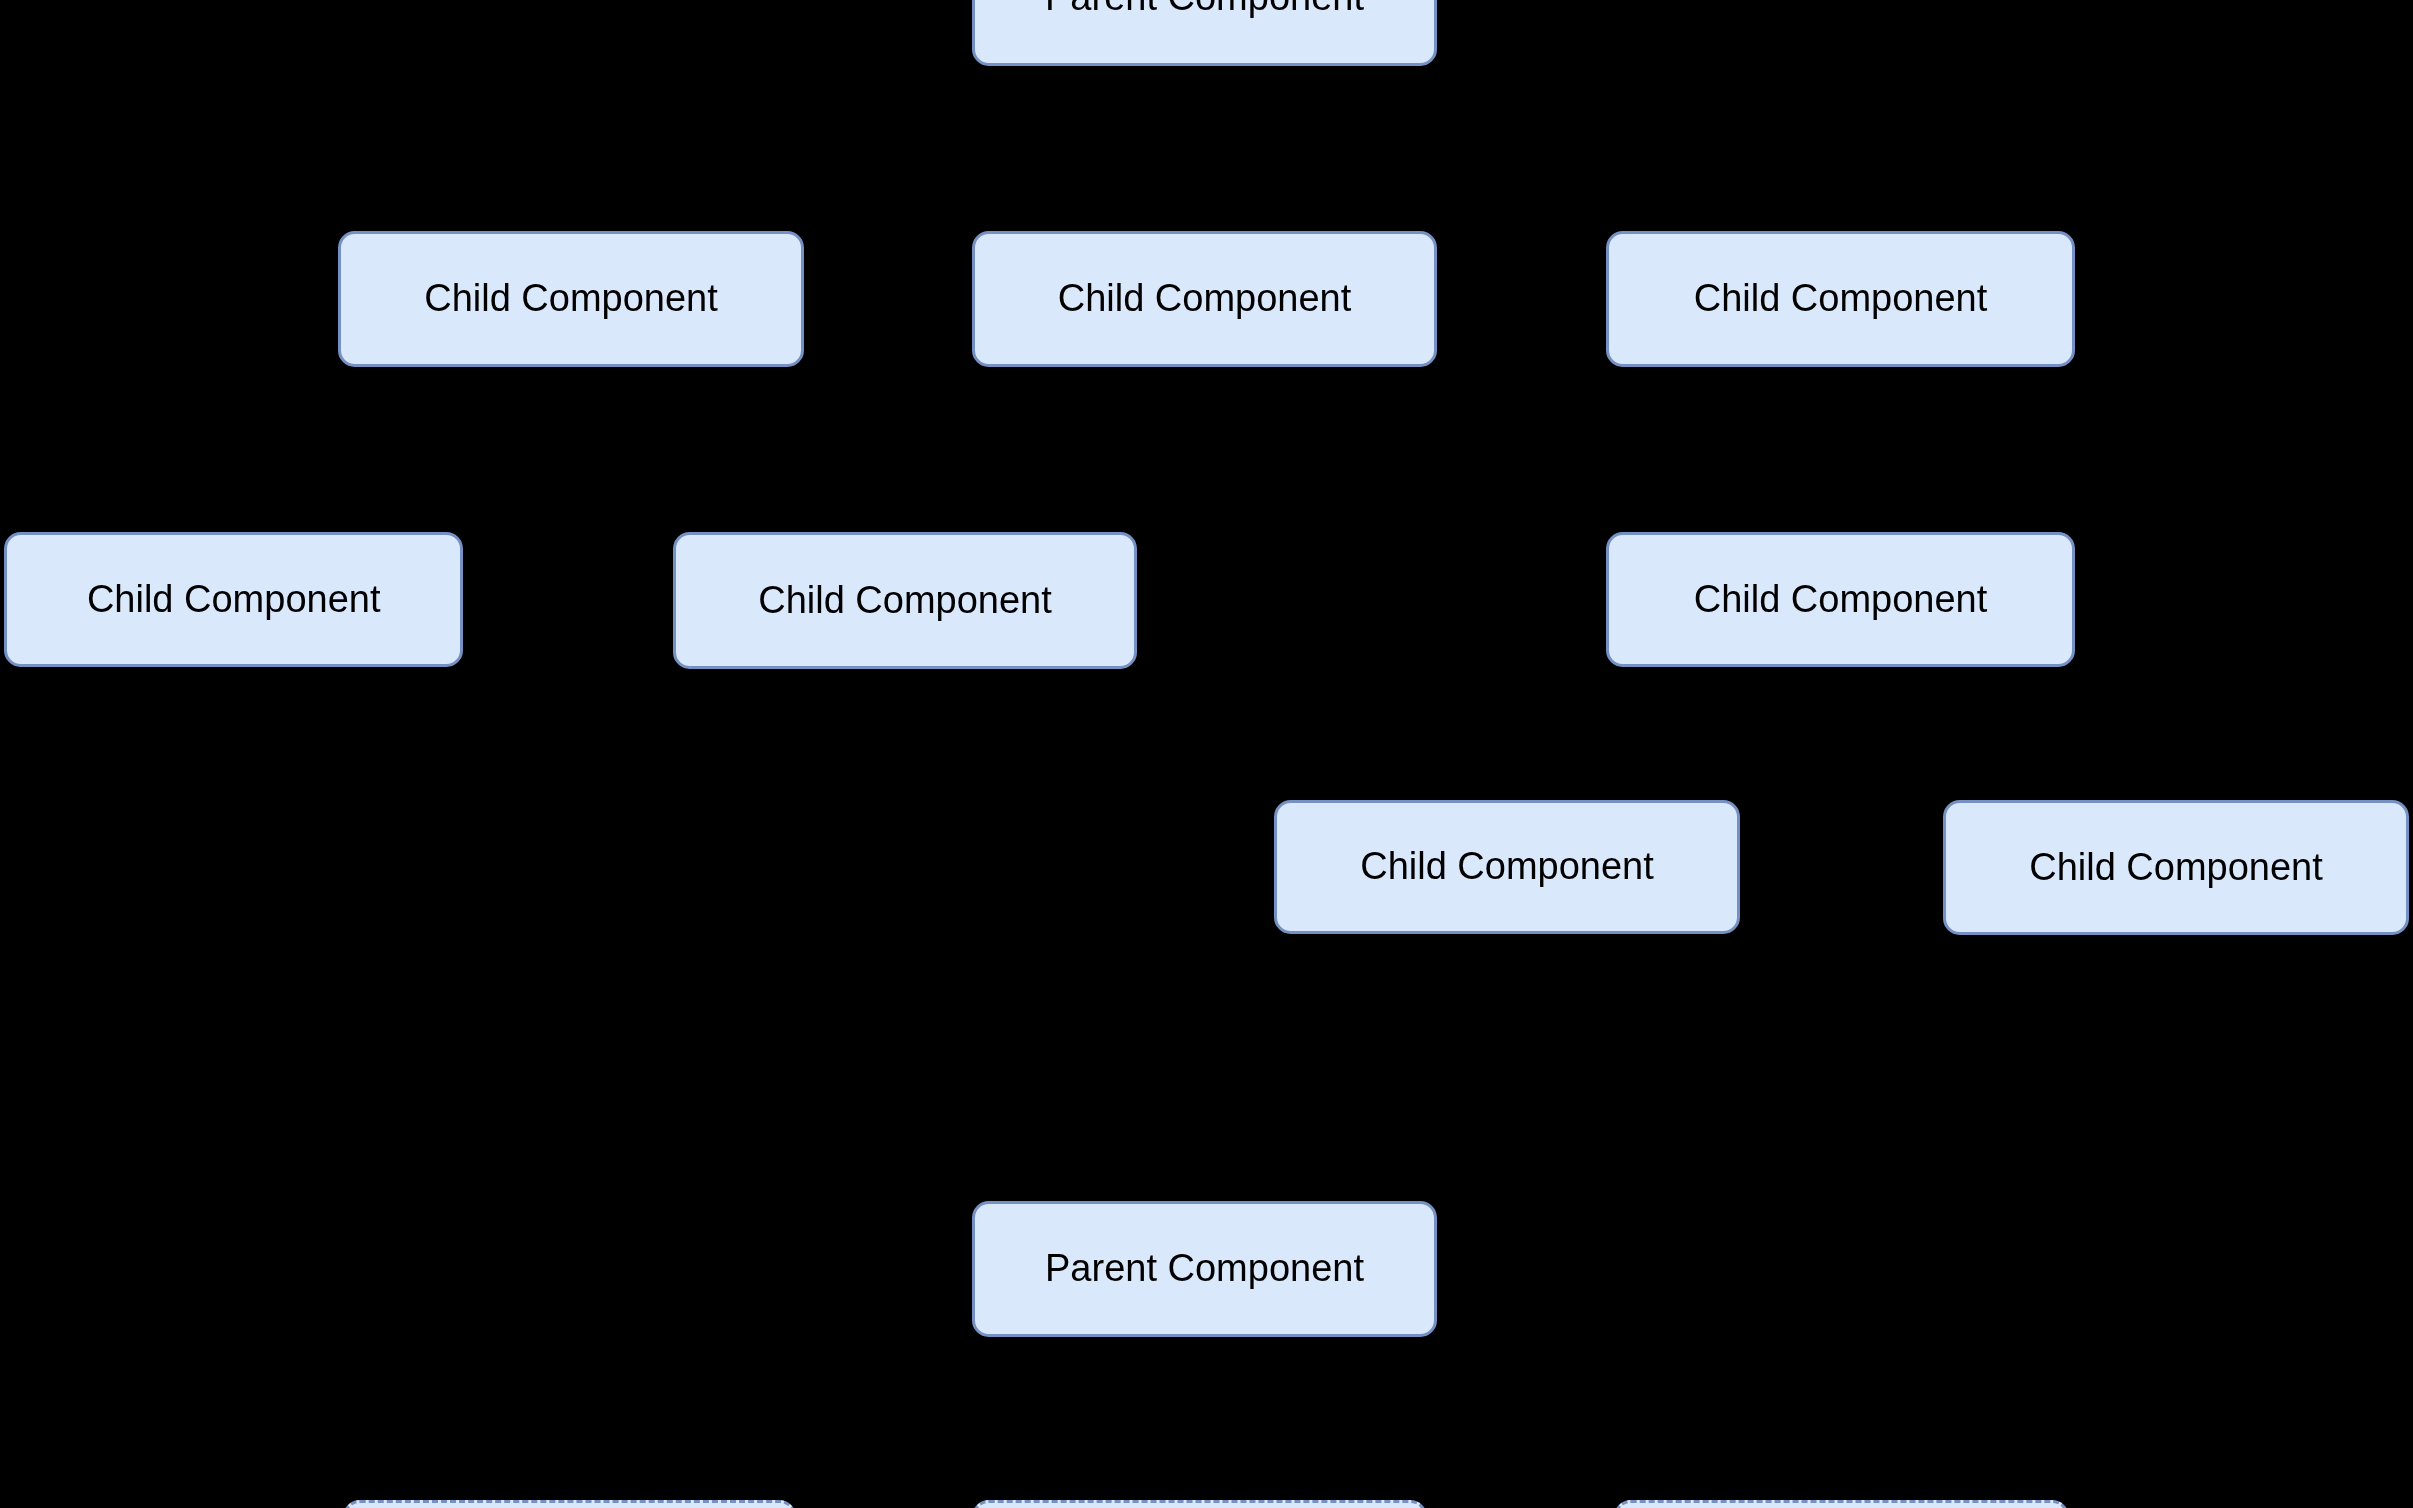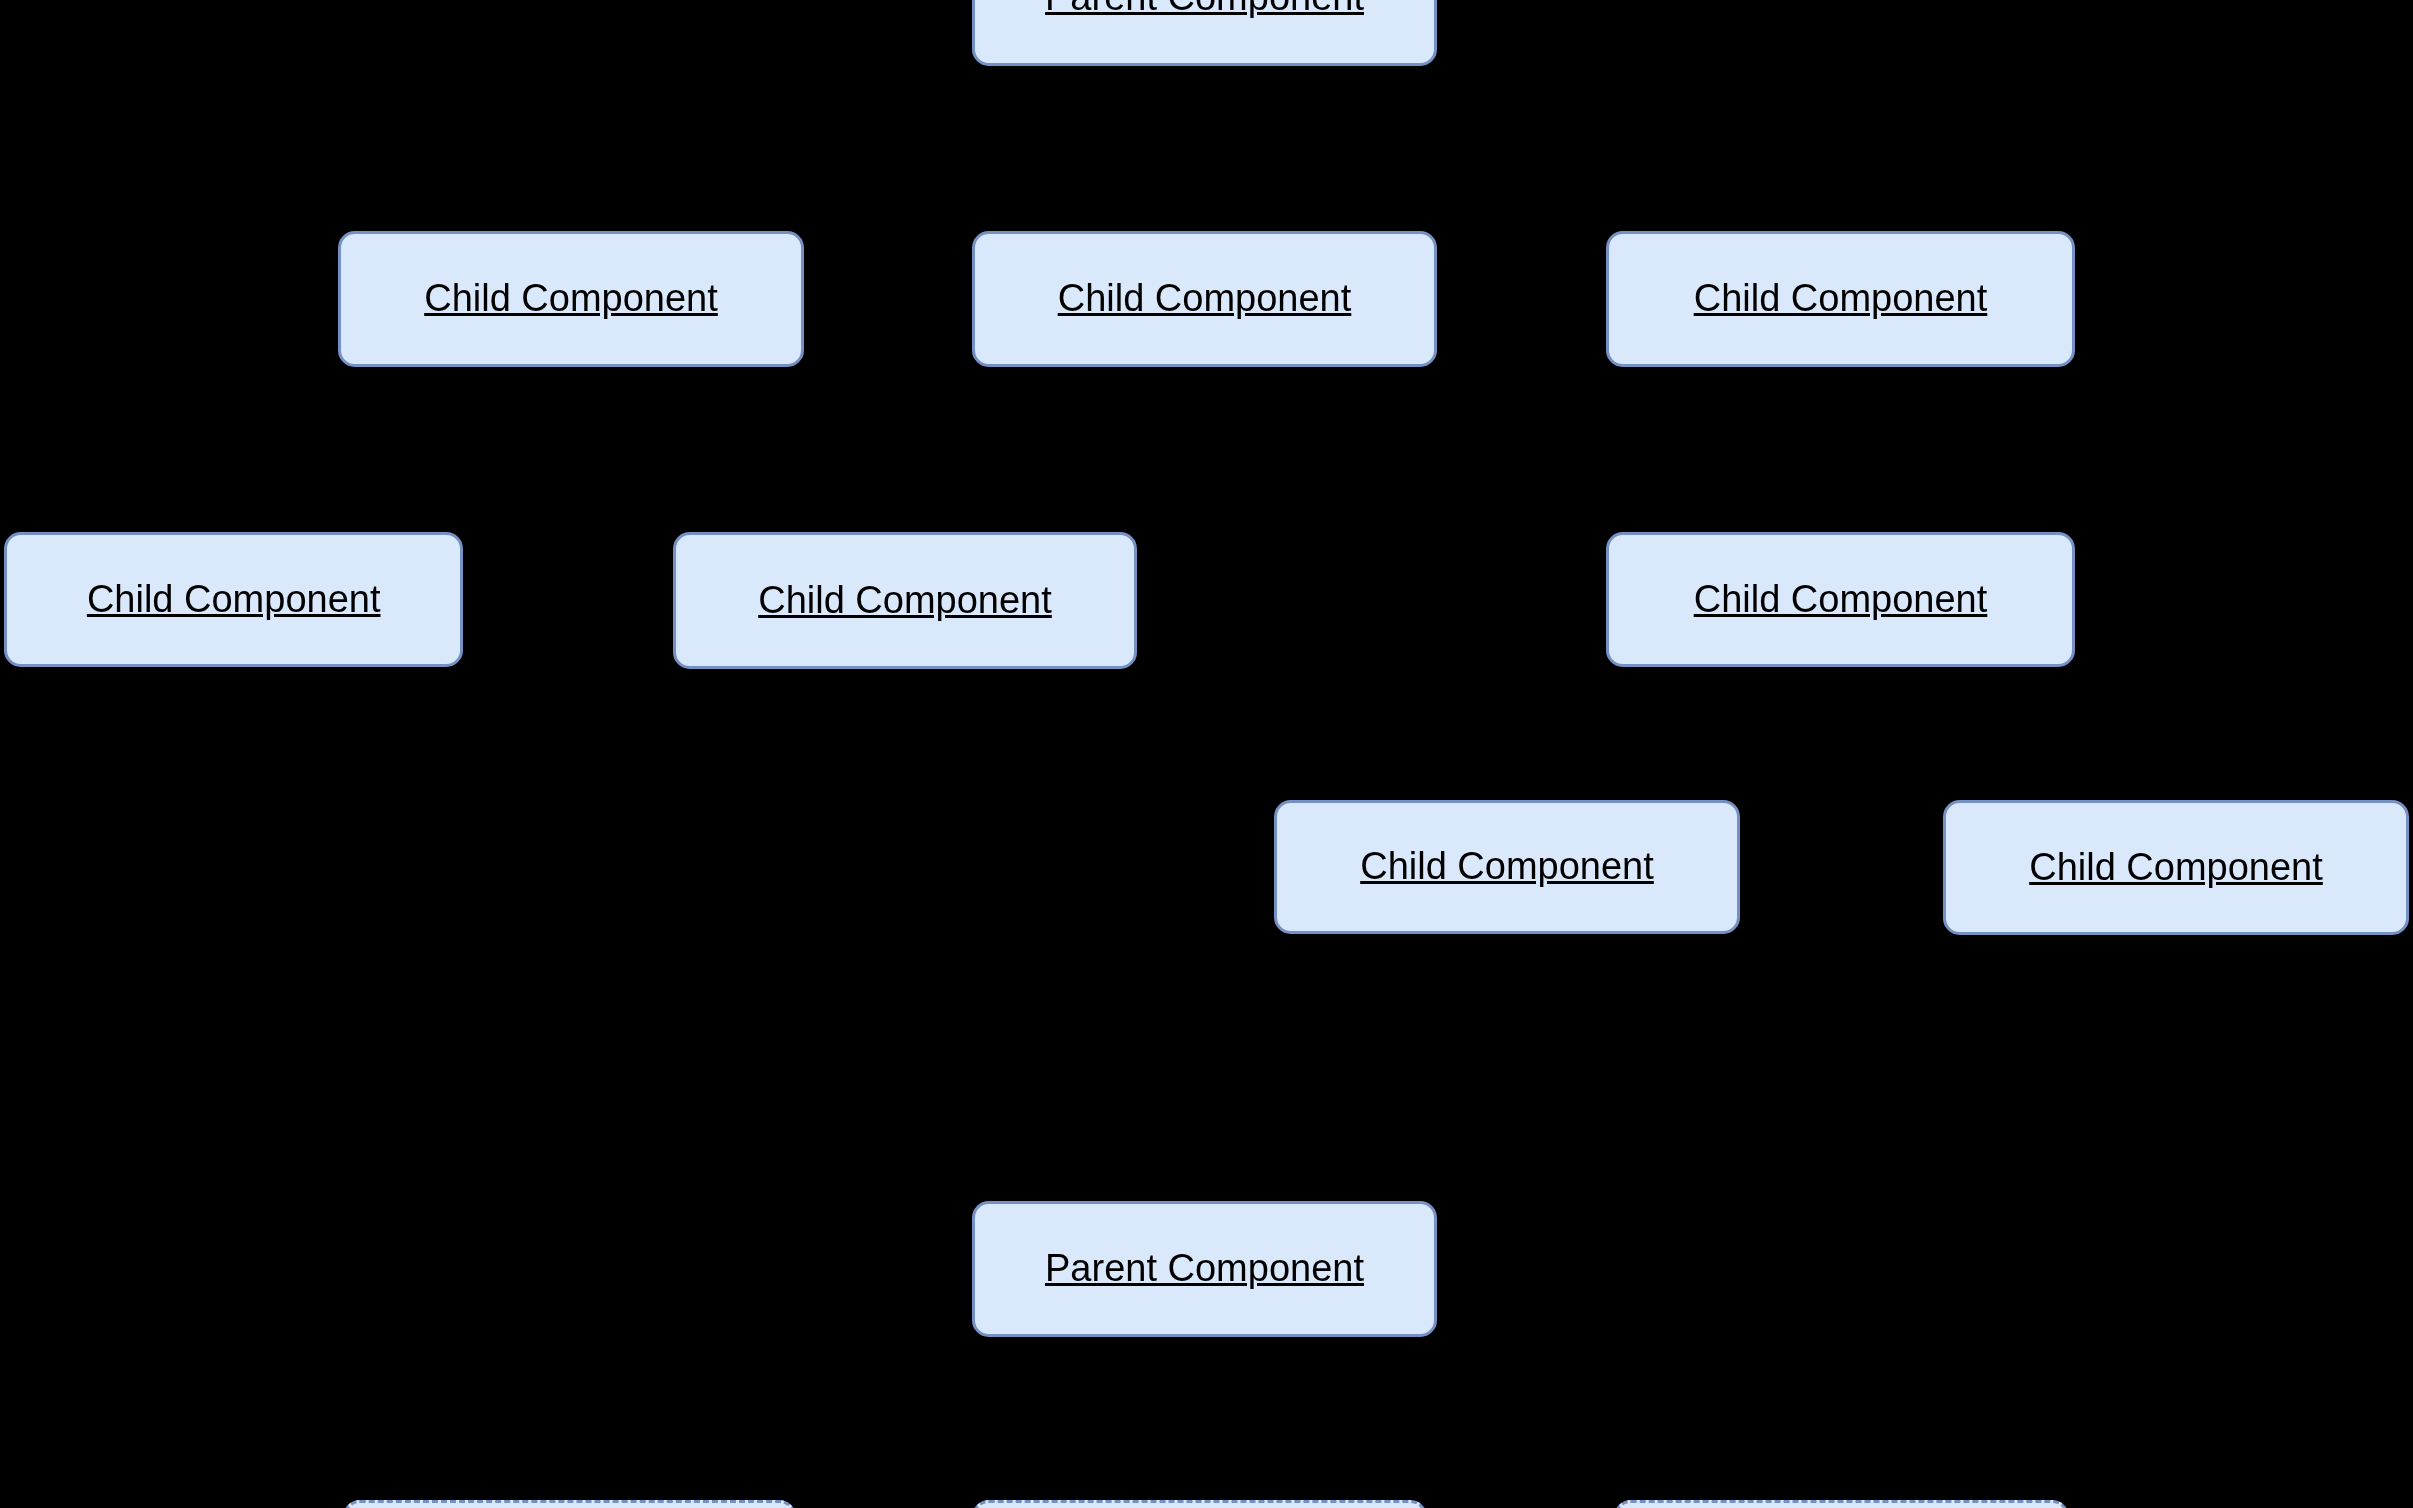--- a/index.html
+++ b/index.html
@@ -21,21 +21,20 @@
     background: #dae8fc;
     border: 3.3px solid #7590c2;
     border-radius: 16.7px;
     display: flex;
     align-items: center;
     justify-content: center;
     color: #000000;
     font-size: 38px;
     line-height: 1.2;
     white-space: nowrap;
-    text-decoration: underline;
   }
   .node.dashed {
     border-style: dashed;
   }
   
   .n-parent-top   { left: 972px; top:  -70px; width: 465px; height: 136px; }
   .n-c-r1-1       { left:  338px; top:  231px; width: 466px; height: 136px; }
   .n-c-r1-2       { left: 972px; top:  231px; width: 465px; height: 136px; }
   .n-c-r1-3       { left: 1606px; top:  231px; width: 469px; height: 136px; }
   .n-c-r2-1       { left:    4.2px; top:  532px; width: 459px; height: 135px; }

